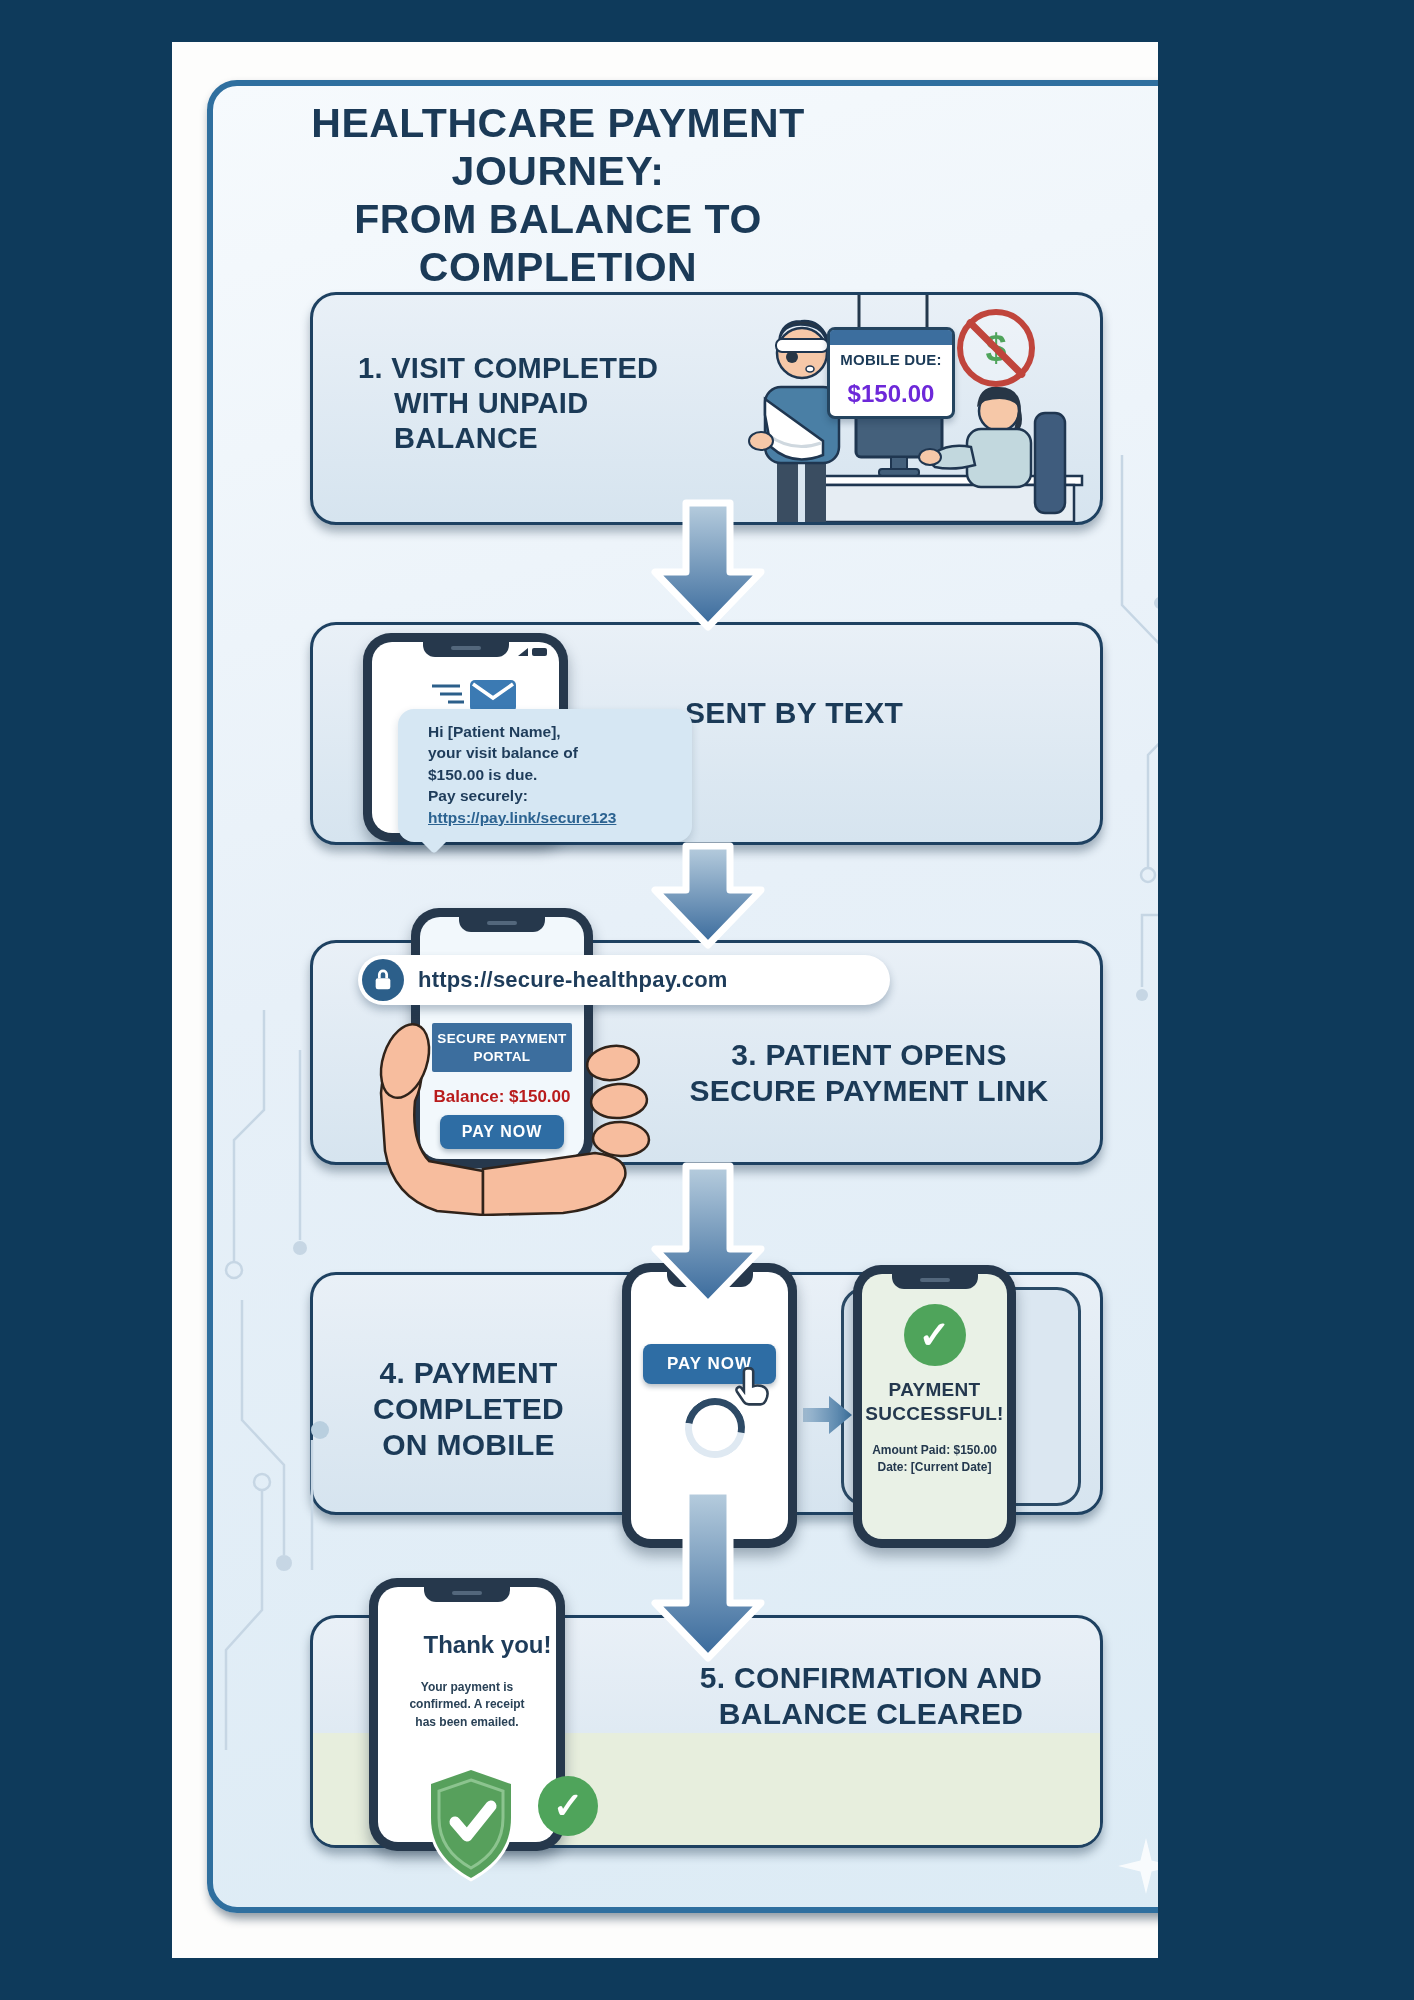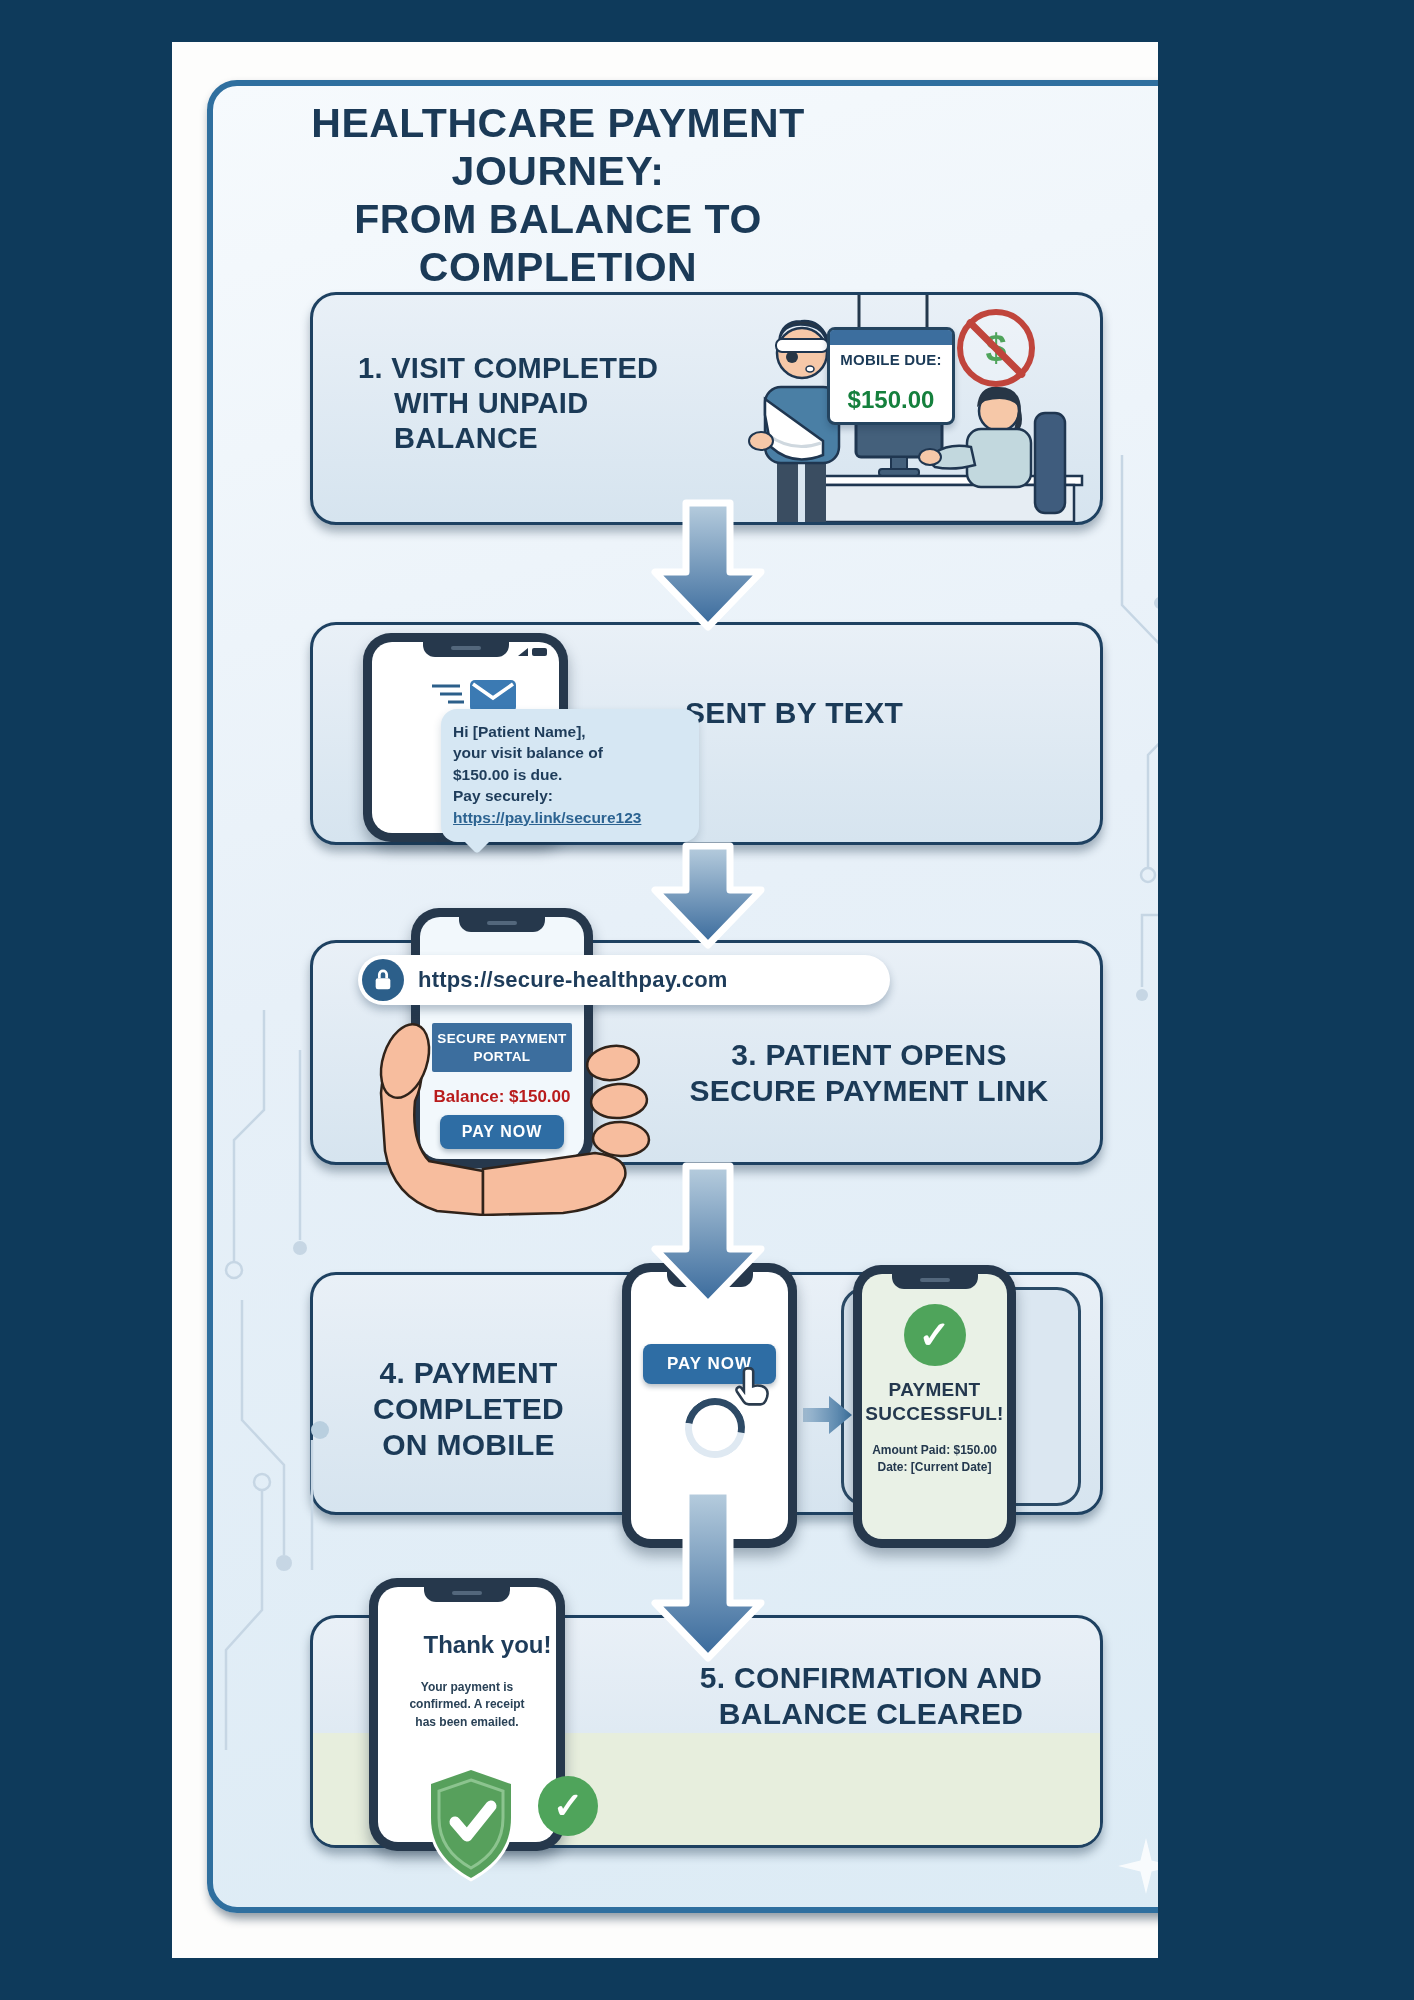--- a/index.html
+++ b/index.html
@@ -34,29 +34,29 @@
   .screen{position:absolute;left:9px;right:9px;top:9px;bottom:9px;background:#ffffff;border-radius:20px;overflow:hidden;}
   .notch{position:absolute;top:0;left:50%;transform:translateX(-50%);width:86px;height:15px;background:#26384c;
          border-radius:0 0 12px 12px;}
   .notch .slot{position:absolute;top:4px;left:50%;transform:translateX(-50%);width:30px;height:4px;border-radius:2px;background:#53677c;}
 
   
   .sign{left:514px;top:32px;width:122px;background:#fff;border:3px solid #24445f;border-radius:8px;
         text-align:center;z-index:7;box-shadow:0 4px 6px rgba(20,45,70,.25);}
   .signbar{height:15px;background:#3c6e9e;border-radius:4px 4px 0 0;}
   .signlabel{font-size:15px;font-weight:800;color:#1b3a57;margin-top:6px;letter-spacing:.2px;}
-  .signamount{font-size:24px;font-weight:800;color:#15803d;margin:18px 0 8px;}
+  .signamount{font-size:24px;font-weight:800;color:#6d28d9;margin:12px 0 8px;}
   .nodollar{left:644px;top:14px;width:66px;height:66px;border:6px solid #c0453c;border-radius:50%;z-index:7;
             display:flex;align-items:center;justify-content:center;background:rgba(255,255,255,.25);}
   .nodollar .slash{position:absolute;width:80px;height:7px;background:#c0453c;border-radius:4px;transform:rotate(45deg);}
   .nodollar .dollar{font-size:38px;font-weight:800;color:#4fa45b;}
 
   
-  .bubble{left:85px;top:84px;width:234px;background:#d6e7f3;border-radius:16px;padding:12px 12px 14px;z-index:11;
-          font-size:15.5px;font-weight:700;color:#1e3c5a;line-height:1.38;box-shadow:0 4px 8px rgba(30,60,90,.18);margin-left:43px;}
+  .bubble{left:85px;top:84px;width:234px;background:#d6e7f3;border-radius:16px;padding:12px 30px 14px;z-index:11;
+          font-size:15.5px;font-weight:700;color:#1e3c5a;line-height:1.38;box-shadow:0 4px 8px rgba(30,60,90,.18);}
   .bubble:after{content:"";position:absolute;left:26px;bottom:-8px;width:20px;height:20px;background:#d6e7f3;
                 transform:rotate(45deg);border-radius:4px;}
   .smslink{text-decoration:underline;color:#2c6391;}
   .statusmarks{position:absolute;top:6px;right:12px;display:flex;gap:4px;align-items:flex-start;}
   .sigtri{width:0;height:0;border-left:10px solid transparent;border-bottom:8px solid #26384c;}
   .batt{width:15px;height:8px;background:#26384c;border-radius:2px;}
 
   
   .urlpill{left:45px;top:12px;width:532px;height:50px;background:#fff;border-radius:26px;z-index:13;
            box-shadow:0 5px 9px rgba(30,60,90,.3);display:flex;align-items:center;}

